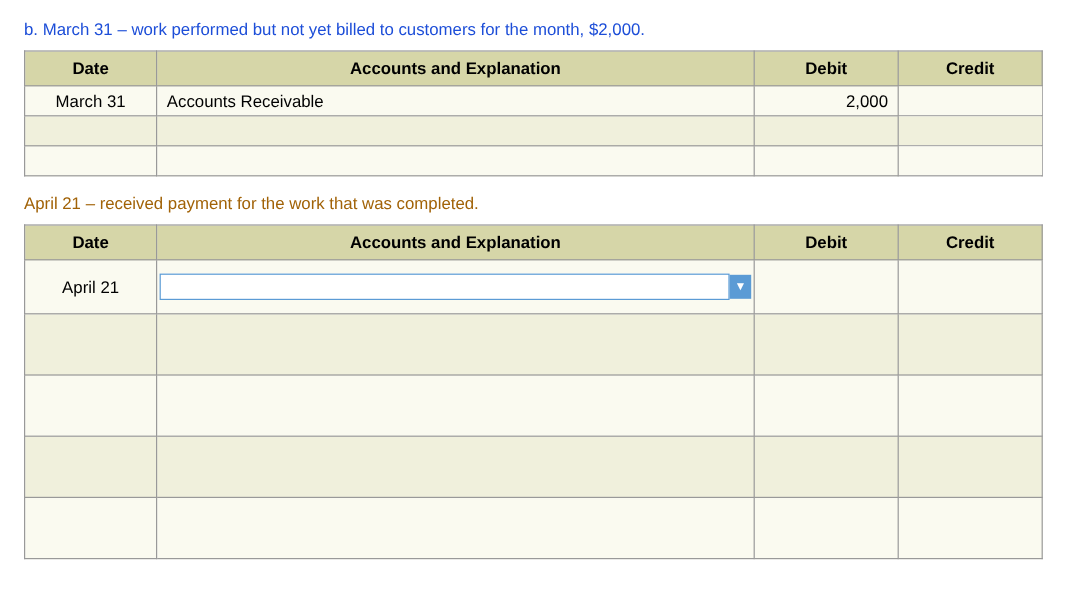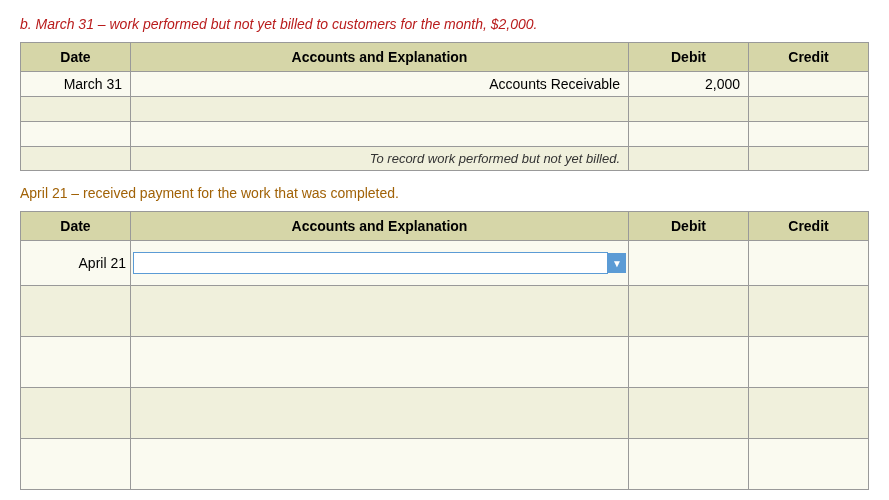--- a/index.html
+++ b/index.html
@@ -9,22 +9,21 @@
       background: #fff;
       padding: 16px 20px;
       width: 889px;
       min-height: 500px;
       color: #000;
     }
 
     .section-heading {
       font-size: 14px;
       margin-bottom: 10px;
-      color: #b91c1c;
-      font-style: italic;
+      color: #1d4ed8;
     }
 
     .journal-table {
       width: 100%;
       border-collapse: collapse;
       margin-bottom: 14px;
     }
 
     .journal-table th {
       background: #d6d6a8;
@@ -49,27 +48,26 @@
 
     .journal-table tr:nth-child(even) td {
       background: #f0f0dc;
     }
     .journal-table tr:nth-child(odd) td {
       background: #fafaf0;
     }
 
     .date-cell {
       width: 110px;
-      text-align: right;
+      text-align: center;
       vertical-align: top;
     }
 
     .accounts-cell {
       vertical-align: top;
-      text-align: right;
     }
 
     .debit-cell {
       width: 120px;
       text-align: right;
       vertical-align: top;
     }
 
     .credit-cell {
       width: 120px;
@@ -214,26 +212,20 @@
       <td class="credit-cell"></td>
     </tr>
 
     <tr>
       <td class="date-cell"></td>
       <td class="accounts-cell">&nbsp;</td>
       <td class="debit-cell"></td>
       <td class="credit-cell"></td>
     </tr>
 
-    <tr class="note-row">
-      <td class="date-cell"></td>
-      <td class="accounts-cell">To record work performed but not yet billed.</td>
-      <td class="debit-cell"></td>
-      <td class="credit-cell"></td>
-    </tr>
   </tbody>
 </table>
 
 <p class="section-heading-2">April 21 – received payment for the work that was completed.</p>
 
 <table class="journal-table-2">
   <thead>
     <tr>
       <th class="date-col">Date</th>
       <th class="accounts-col">Accounts and Explanation</th>

